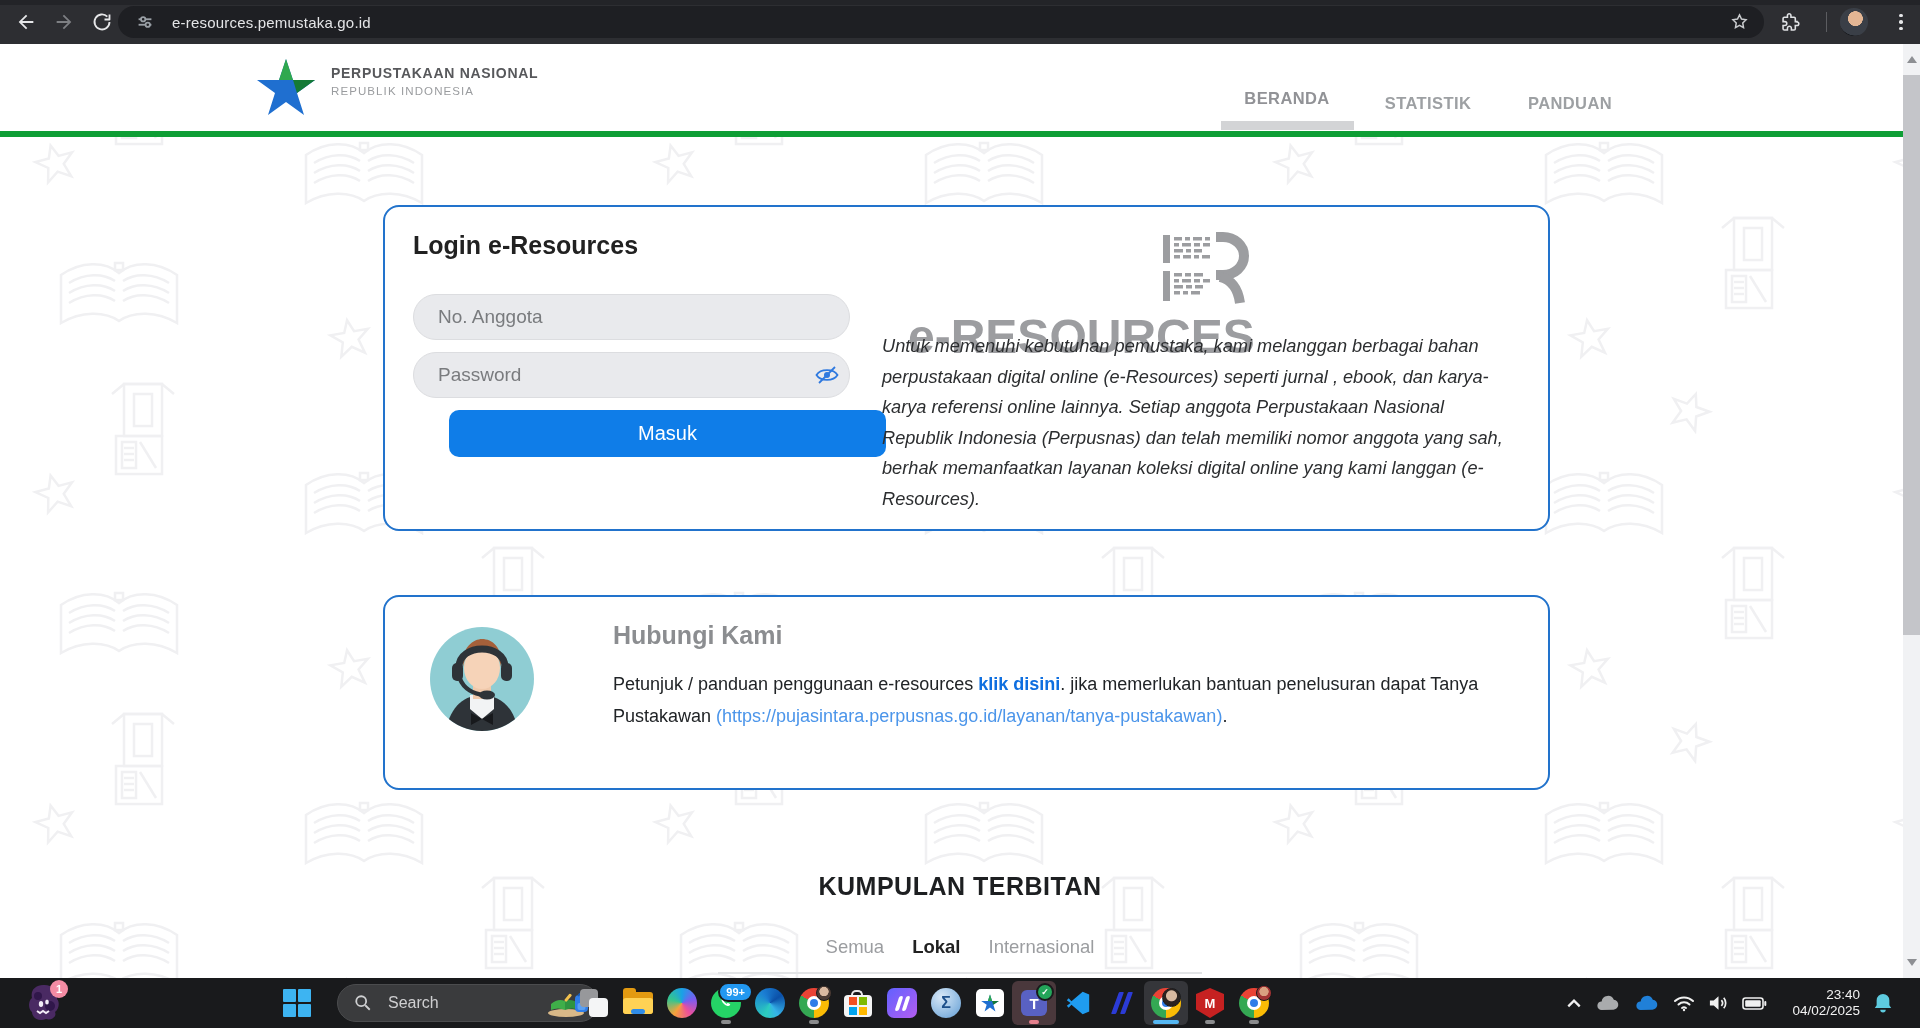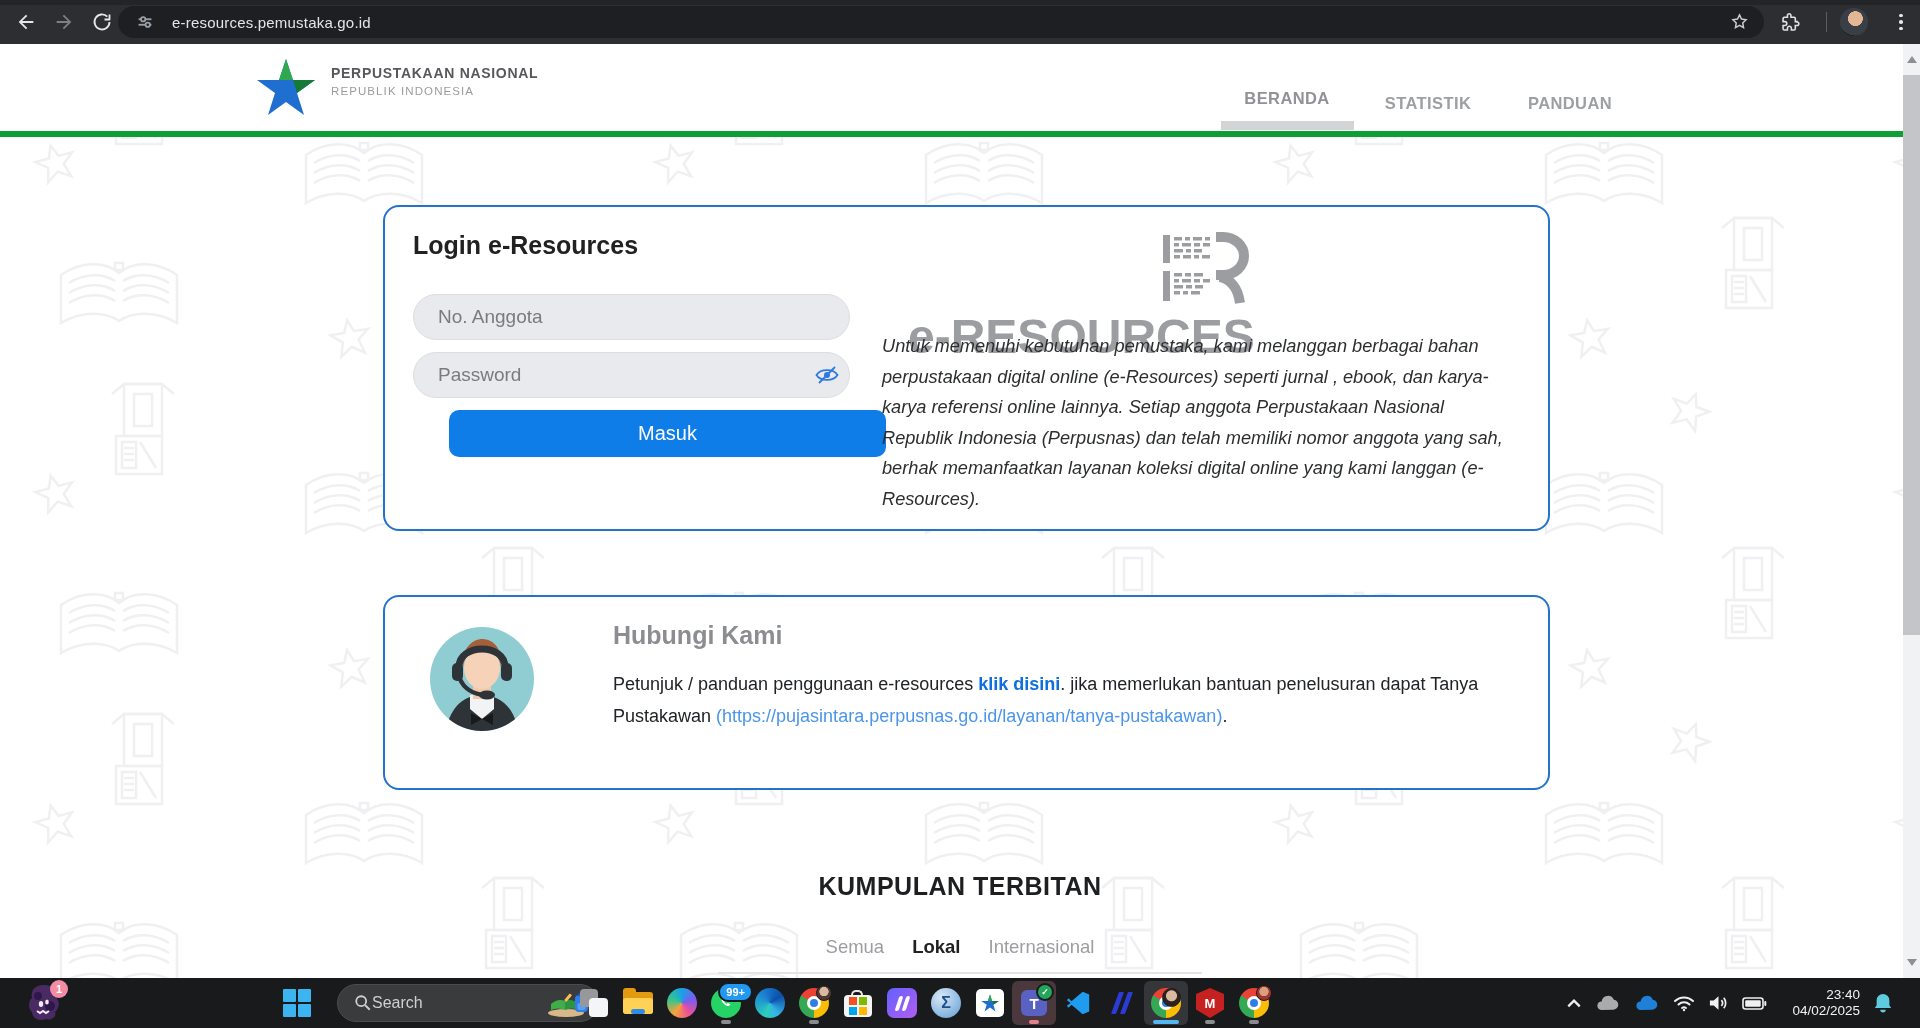--- a/index.html
+++ b/index.html
@@ -72,21 +72,21 @@
   .taskbar{position:absolute;left:0;top:978px;width:1920px;height:50px;background:#191a1c;}
   .mascot{position:absolute;left:24px;top:4px;width:46px;height:42px;cursor:pointer;}
   .mascot-badge{position:absolute;right:2px;top:-2px;min-width:18px;height:18px;border-radius:9px;background:#f48ca4;
       color:#fff;font-size:11px;font-weight:bold;display:flex;align-items:center;justify-content:center;}
   .start{position:absolute;left:283px;top:11px;width:28px;height:28px;display:grid;grid-template-columns:13px 13px;
       grid-template-rows:13px 13px;gap:2px;cursor:pointer;}
   .start i{background:#3db4f2;border-radius:1px;}
   .search-pill{position:absolute;left:337px;top:6px;width:262px;height:38px;background:#3a3b3d;border:1px solid #4b4c4e;
       border-radius:19px;display:flex;align-items:center;cursor:pointer;box-sizing:border-box;}
   .search-pill .mag{margin-left:16px;}
-  .search-pill .stext{margin-left:0;font-size:16px;color:#cfcfd1;flex:1;}
+  .search-pill .stext{margin-left:16px;font-size:16px;color:#cfcfd1;flex:1;}
   .search-pill .scene{margin-right:6px;}
   .ticons{position:absolute;left:572px;top:3px;display:flex;gap:0;}
   .ticon{position:relative;width:44px;height:44px;display:flex;align-items:center;justify-content:center;cursor:pointer;}
   .dot{position:absolute;bottom:1px;left:50%;transform:translateX(-50%);height:4px;border-radius:2px;}
   .dot-gray{width:10px;background:#8a8b8d;}
   .dot-pink{width:10px;background:#e4808d;}
   .dot-blue{width:26px;background:#55b7f2;}
   .hl{background:#35363a;border-radius:6px;}
   .hl-teams{background:#4a383c;border-radius:6px;}
   

